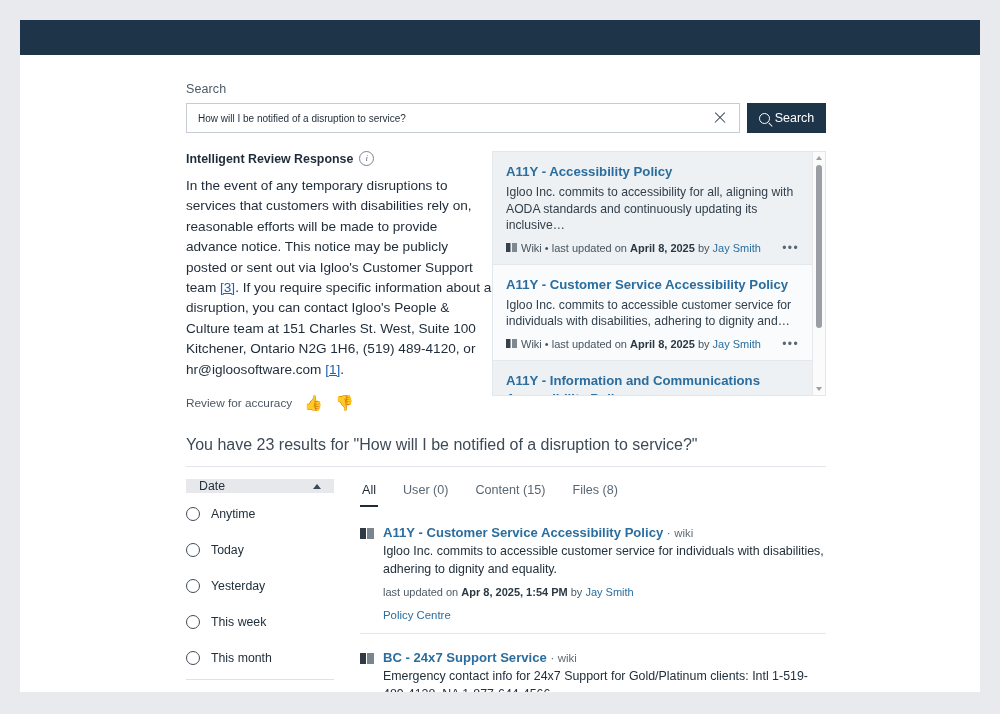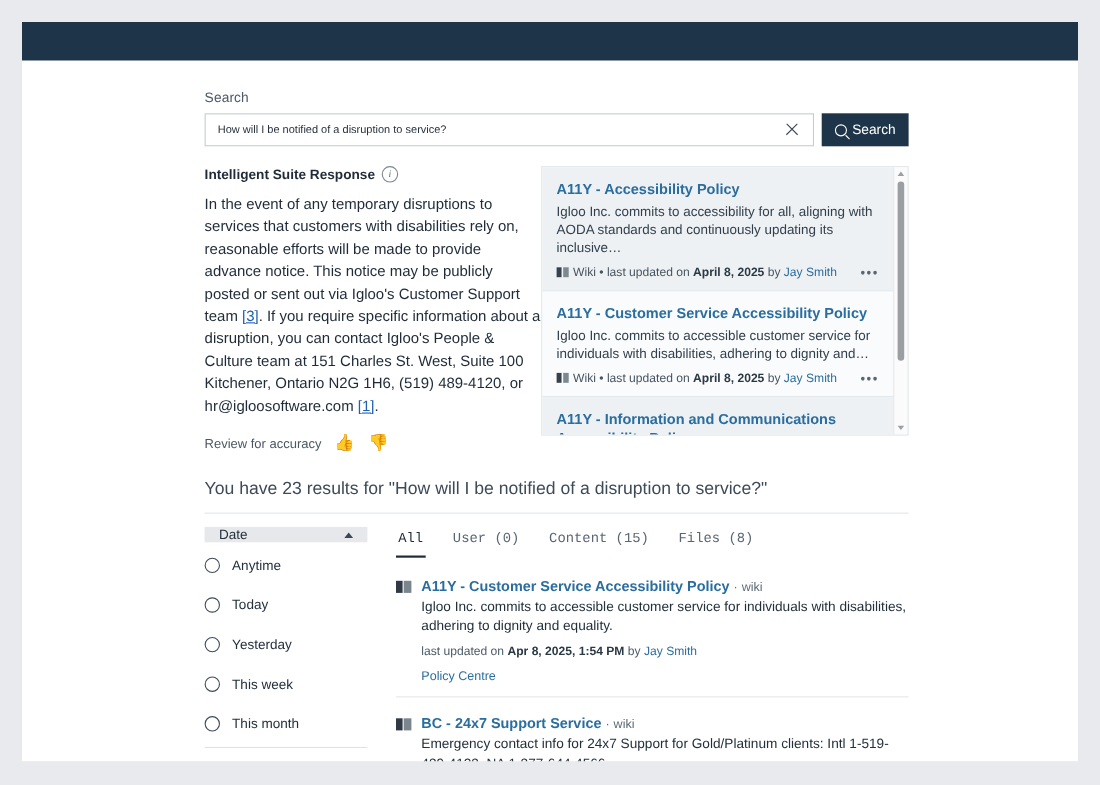--- a/index.html
+++ b/index.html
@@ -323,21 +323,20 @@
     gap: 23px;
     border-bottom: 0;
     padding-top: 14px;
     margin-bottom: 2px;
   }
   .tab {
     font-size: 12.6px;
     color: #5a6773;
     padding: 2px 2px 8px 2px;
     cursor: pointer;
-    font-family: Liberation Mono, monospace;
   }
   .tab.active {
     color: #1f2b38;
     border-bottom: 2.5px solid #1f2b38;
   }
   .res-item {
     padding: 16px 0 12px 0;
     border-bottom: 1px solid #e4e7ea;
     display: flex;
     gap: 9px;
@@ -400,21 +399,21 @@
       <button class="search-btn">
         <span class="mag"></span>
         <span>Search</span>
       </button>
     </div>
 
     <div class="resp-wrap">
 
       <div class="resp-left">
         <div class="isr-head">
-          <span>Intelligent Suite Response</span>
+          <span>Intelligent Review Response</span>
           <span class="info-icon">i</span>
         </div>
         <div class="answer">
           <span>In the event of any temporary disruptions to services that customers with disabilities rely on, reasonable efforts will be made to provide advance notice. This notice may be publicly posted or sent out via Igloo's Customer Support team </span><a class="cite" href="#">[3]</a><span>. If you require specific information about a disruption, you can contact Igloo's People &amp; Culture team at 151 Charles St. West, Suite 100 Kitchener, Ontario N2G 1H6, (519) 489-4120, or hr@igloosoftware.com </span><a class="cite" href="#">[1]</a><span>.</span>
         </div>
         <div class="review">
           <span>Review for accuracy</span>
           <span class="thumb">👍</span>
           <span class="thumb">👎</span>
         </div>

